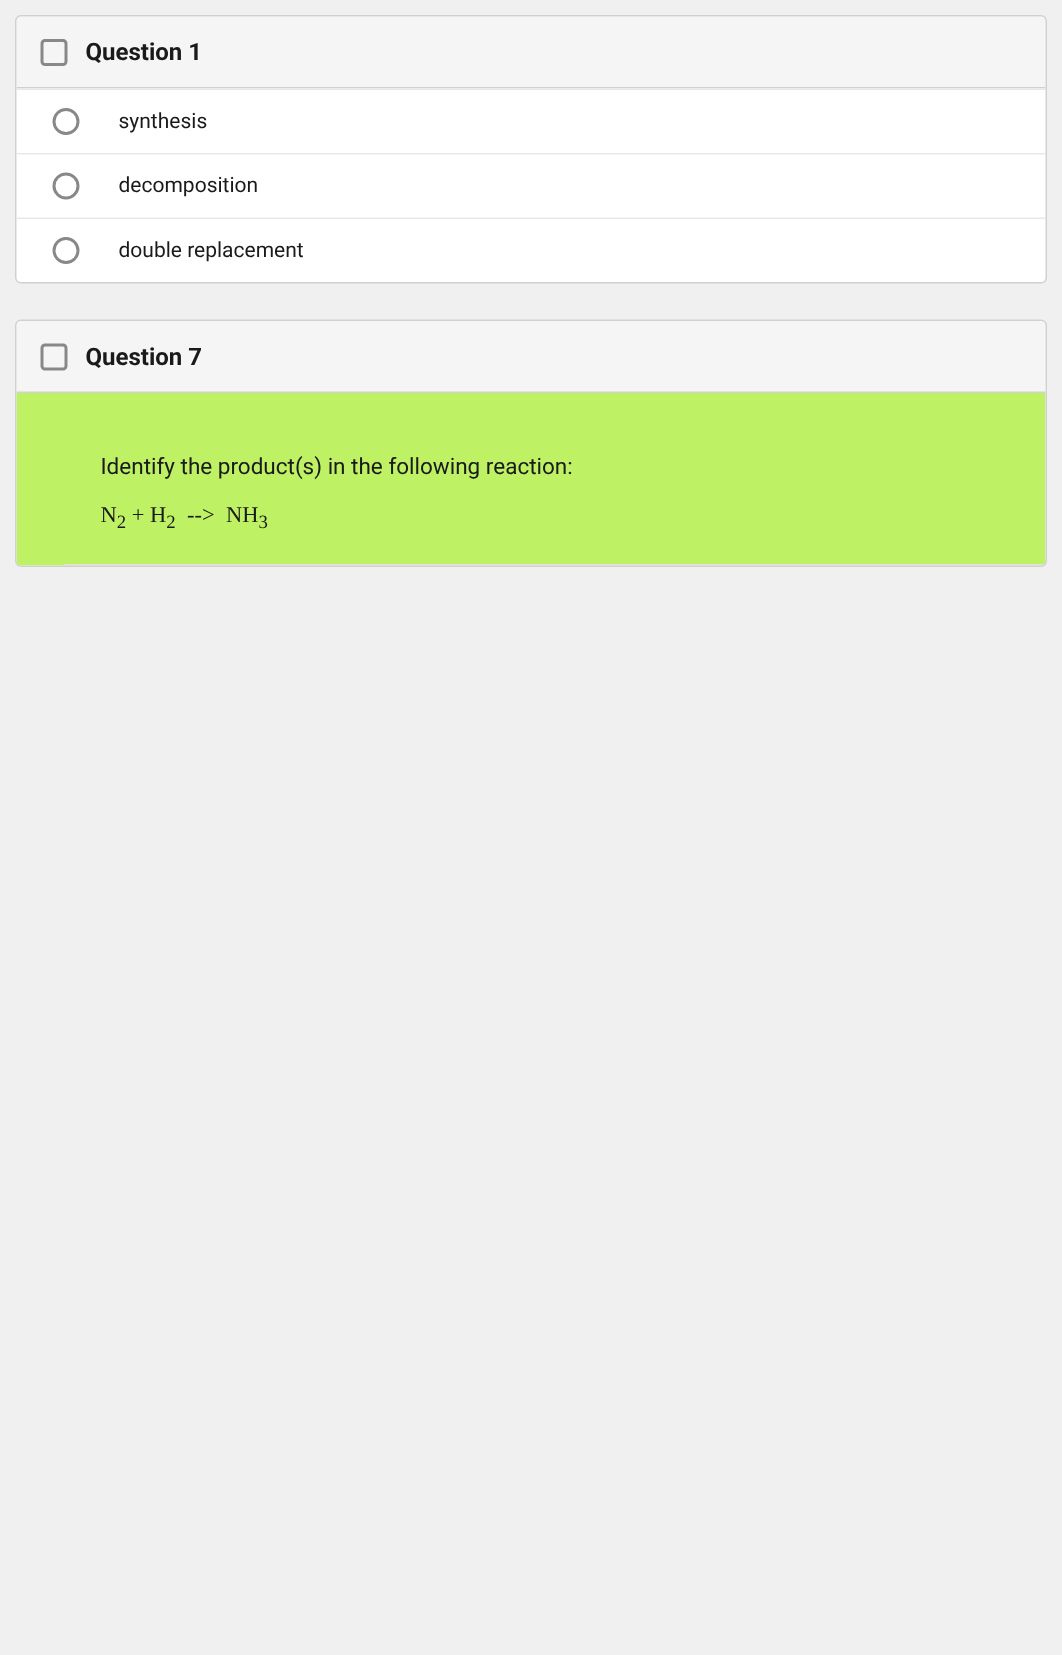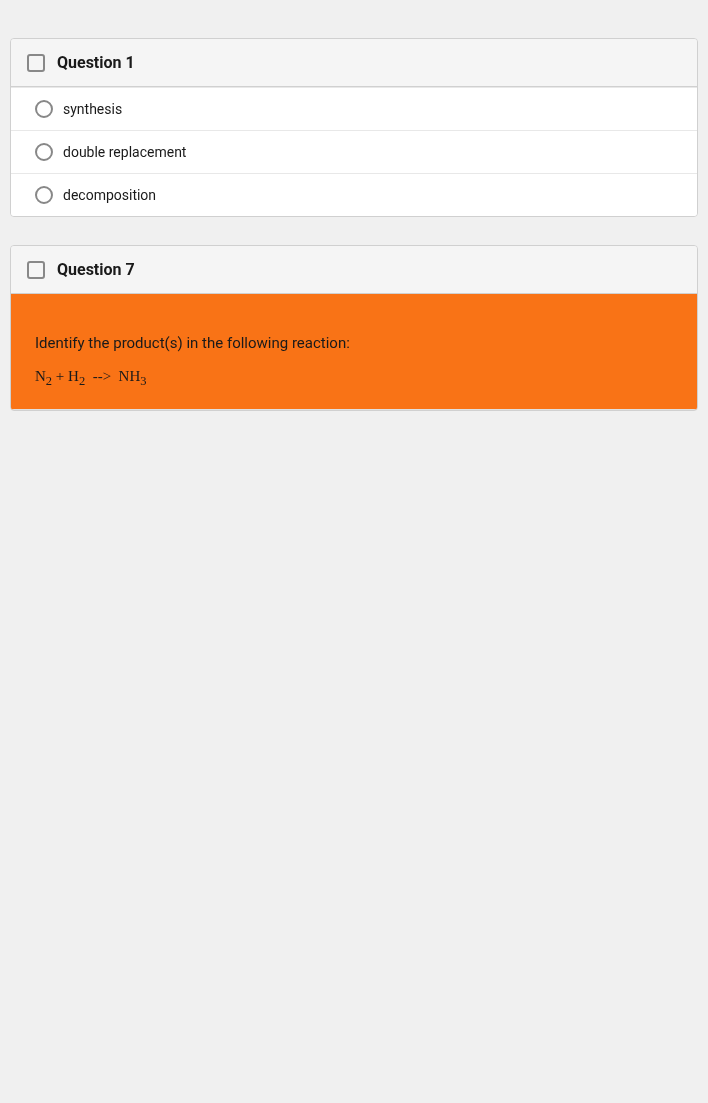--- a/index.html
+++ b/index.html
@@ -15,21 +15,20 @@
       min-height: 1103px;
       padding: 10px;
     }
 
     .question-card {
       background-color: #f5f5f5;
       border: 1px solid #d0d0d0;
       border-radius: 4px;
       margin-bottom: 24px;
       overflow: hidden;
-      margin-top: 28px;
     }
 
     .question-header {
       display: flex;
       align-items: center;
       padding: 14px 16px;
       background-color: #f5f5f5;
       border-bottom: 1px solid #d0d0d0;
       gap: 12px;
     }
@@ -72,21 +71,21 @@
 
     .options-list {
       list-style: none;
     }
 
     .option-item {
       display: flex;
       align-items: center;
       padding: 12px 24px;
       border-top: 1px solid #e8e8e8;
-      gap: 10px;
+      gap: 26px;
       cursor: pointer;
     }
 
     .option-item:first-child {
       border-top: 1px solid #e8e8e8;
     }
 
     .radio-circle {
       width: 18px;
       height: 18px;
@@ -95,21 +94,22 @@
       flex-shrink: 0;
       background: transparent;
     }
 
     .option-label {
       font-size: 14px;
       color: #1a1a1a;
     }
 
     .question-body-inner {
-      background-color: #f97316;
+      background-color: #bef264;
+      padding-left: 32px;
     }
 
     .q2-content {
       padding: 40px 24px 20px 24px;
       border-bottom: 1px solid #e0e0e0;
     }
 
     .q2-prompt {
       font-size: 15px;
       color: #1a1a1a;
@@ -131,25 +131,25 @@
     <span class="question-title">Question 1</span>
   </div>
   <div class="question-body">
     <ul class="options-list">
       <li class="option-item">
         <div class="radio-circle"></div>
         <span class="option-label">synthesis</span>
       </li>
       <li class="option-item">
         <div class="radio-circle"></div>
-        <span class="option-label">double replacement</span>
+        <span class="option-label">decomposition</span>
       </li>
       <li class="option-item">
         <div class="radio-circle"></div>
-        <span class="option-label">decomposition</span>
+        <span class="option-label">double replacement</span>
       </li>
     </ul>
   </div>
 </div>
 
 <div class="question-card">
   <div class="question-header">
     <div class="checkbox-icon"></div>
     <span class="question-title">Question 7</span>
   </div>

